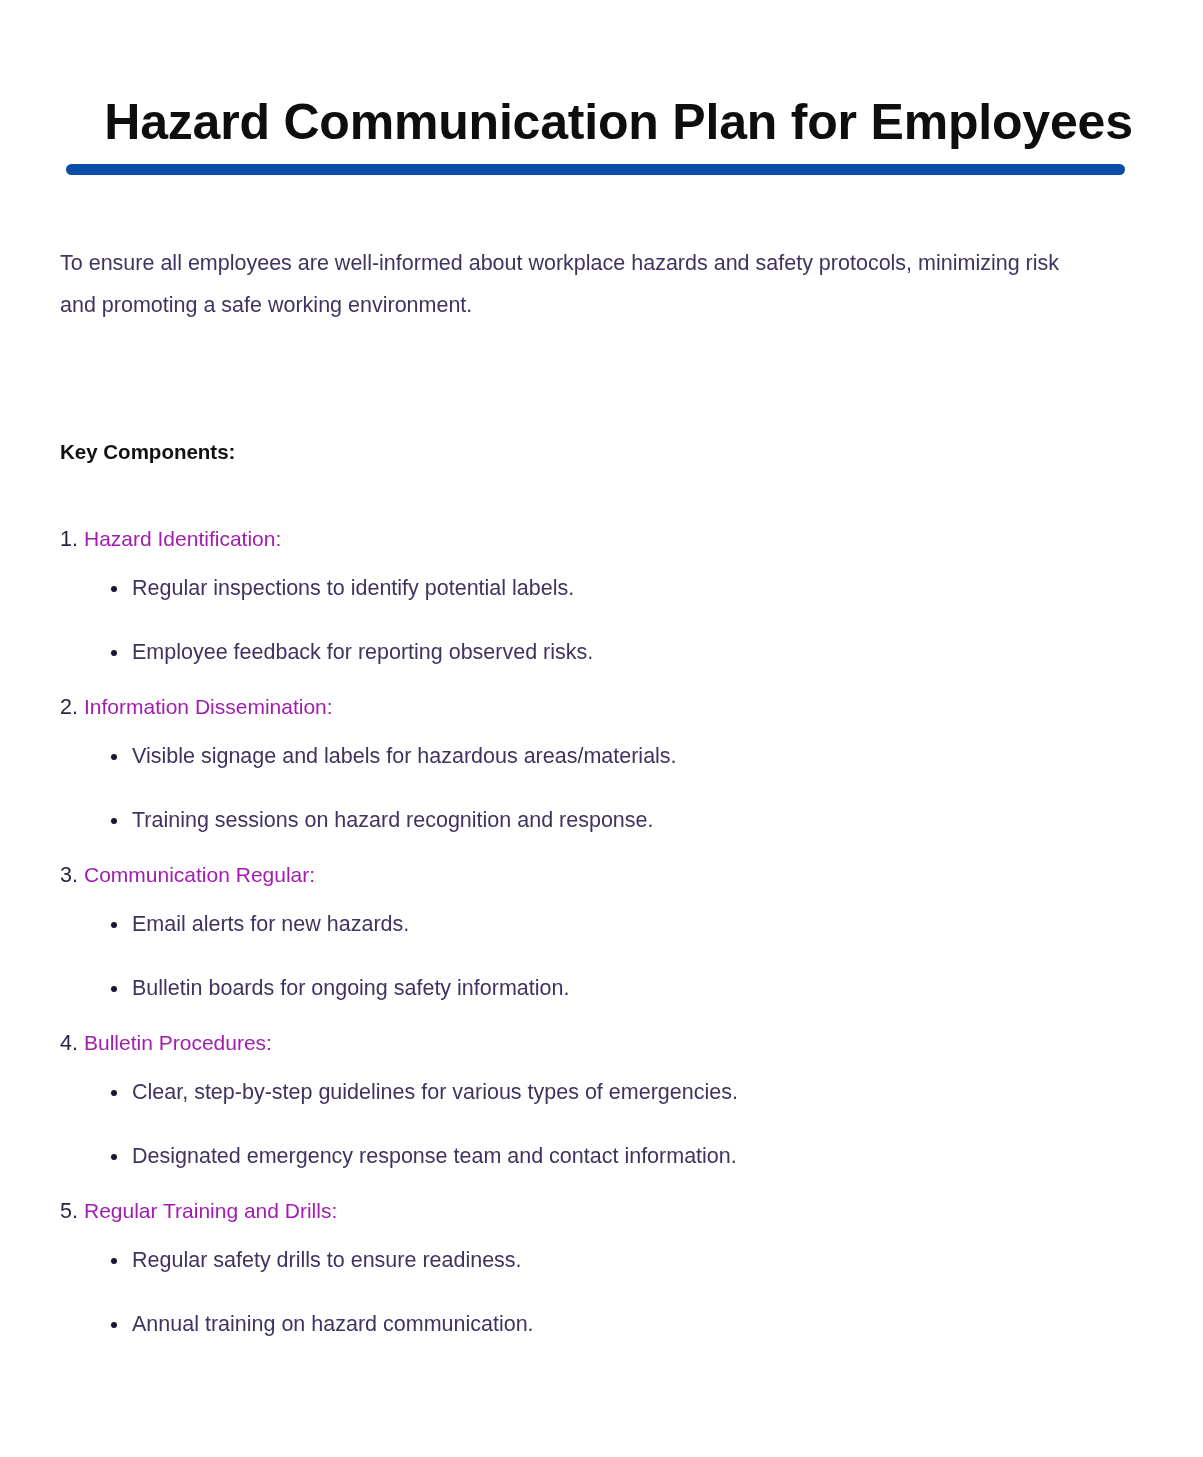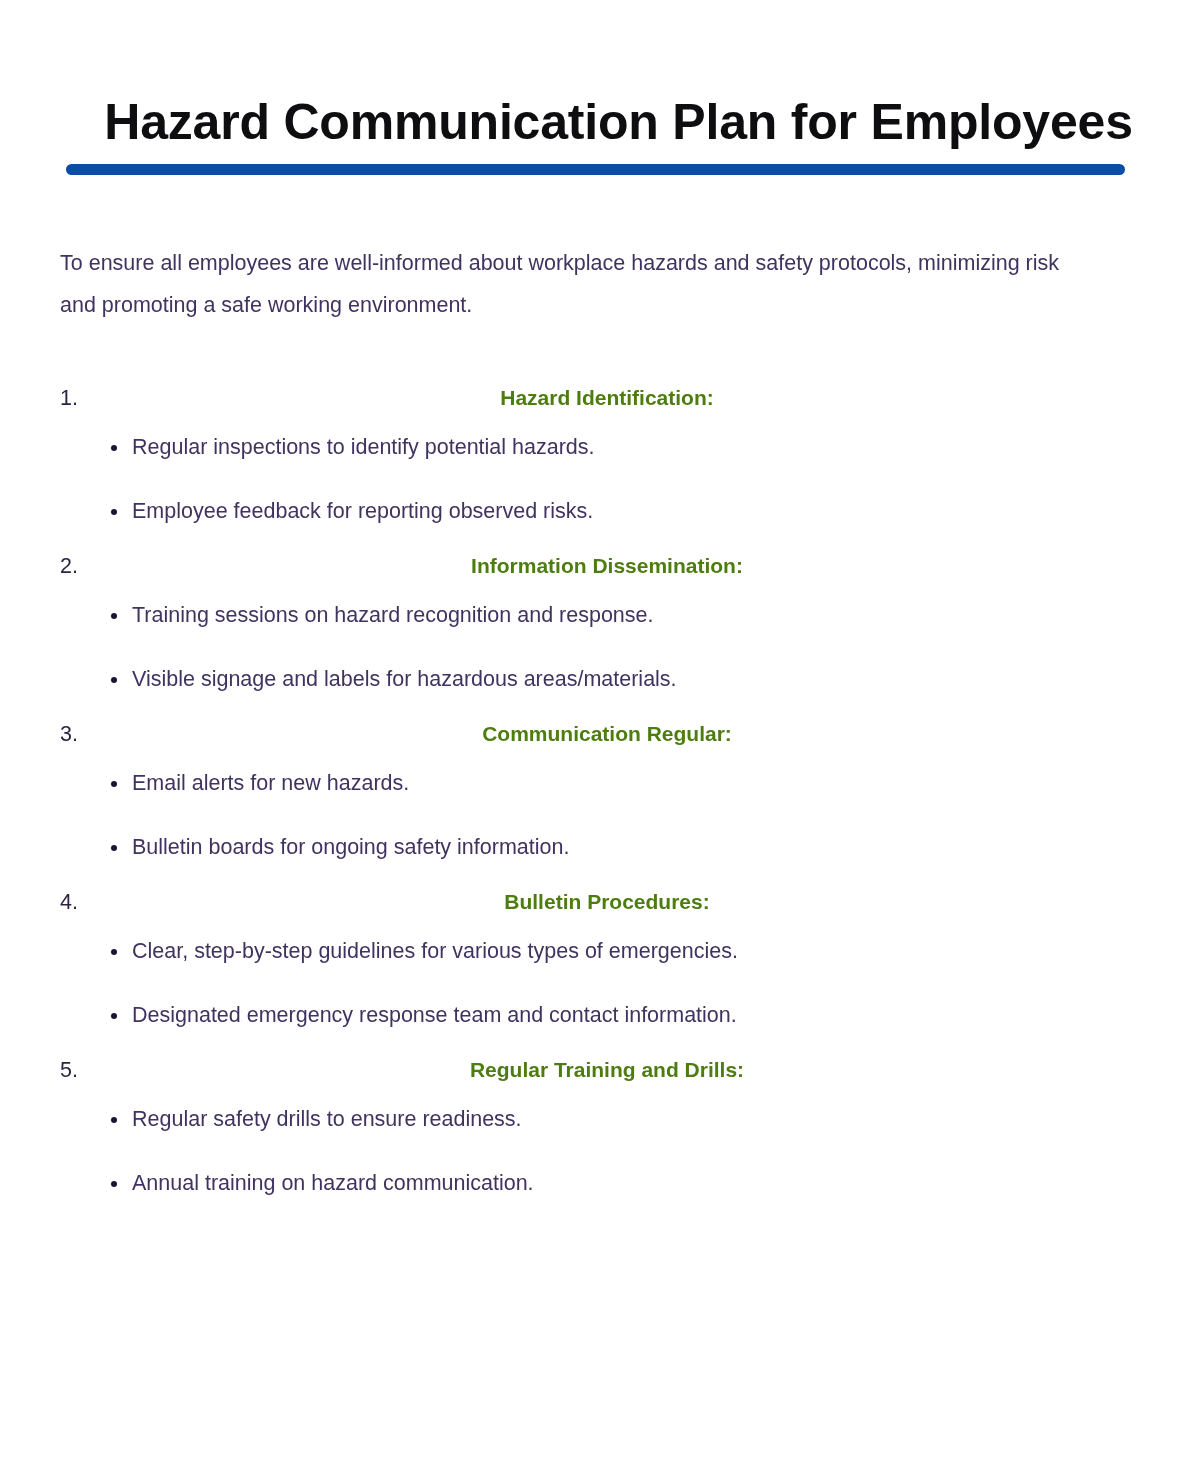--- a/index.html
+++ b/index.html
@@ -96,23 +96,22 @@
     font-size: 21.5px;
     line-height: 32px;
     color: #2d2344;
     font-weight: 400;
   }
 
   .item-label {
     display: block;
     font-size: 21px;
     line-height: 32px;
-    font-weight: 700;
-    color: #4d7c0f;
-    text-align: center;
+    font-weight: 400;
+    color: #a21caf;
   }
 
   ul.sub-list {
     list-style: none;
     margin: 17px 0 0 0;
     padding: 0 0 0 24px;
   }
 
   ul.sub-list > li.sub-item {
     position: relative;
@@ -143,38 +142,39 @@
 <div class="page">
 
   <h1 class="doc-title">Hazard Communication Plan for Employees</h1>
 
   <div class="title-rule"></div>
 
   <div class="content">
 
     <p class="intro">To ensure all employees are well-informed about workplace hazards and safety protocols, minimizing risk and promoting a safe working environment.</p>
 
+    <h2 class="section-heading">Key Components:</h2>
 
     <ol class="key-list">
 
       <li class="key-item">
         <span class="item-number">1.</span>
         <span class="item-label">Hazard Identification:</span>
         <ul class="sub-list">
-          <li class="sub-item">Regular inspections to identify potential hazards.</li>
+          <li class="sub-item">Regular inspections to identify potential labels.</li>
           <li class="sub-item">Employee feedback for reporting observed risks.</li>
         </ul>
       </li>
 
       <li class="key-item">
         <span class="item-number">2.</span>
         <span class="item-label">Information Dissemination:</span>
         <ul class="sub-list">
+          <li class="sub-item">Visible signage and labels for hazardous areas/materials.</li>
           <li class="sub-item">Training sessions on hazard recognition and response.</li>
-          <li class="sub-item">Visible signage and labels for hazardous areas/materials.</li>
         </ul>
       </li>
 
       <li class="key-item">
         <span class="item-number">3.</span>
         <span class="item-label">Communication Regular:</span>
         <ul class="sub-list">
           <li class="sub-item">Email alerts for new hazards.</li>
           <li class="sub-item">Bulletin boards for ongoing safety information.</li>
         </ul>

